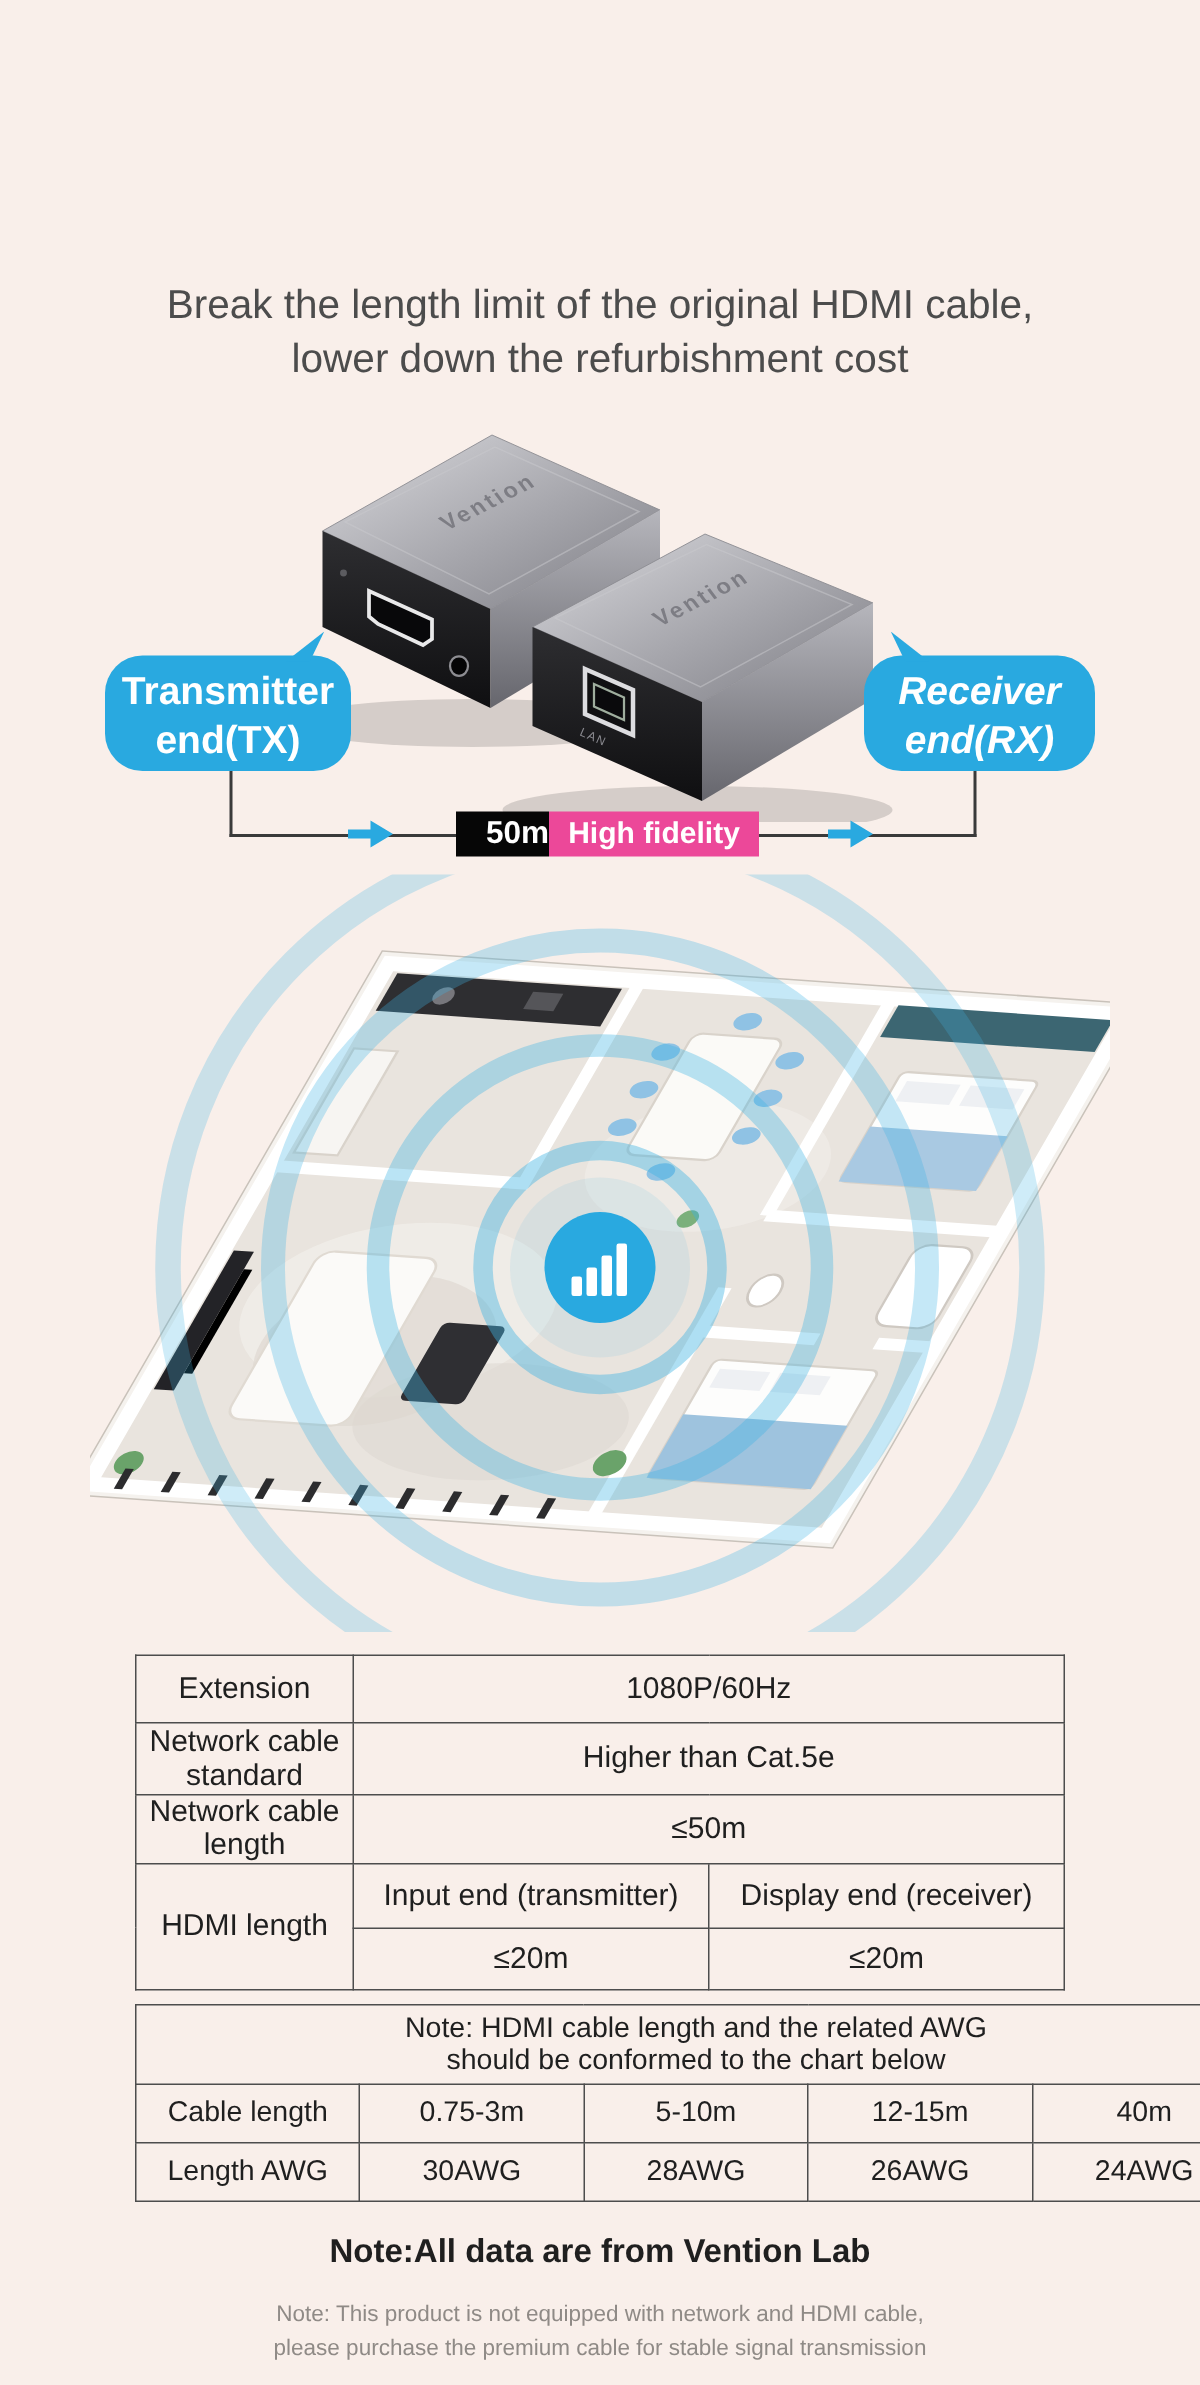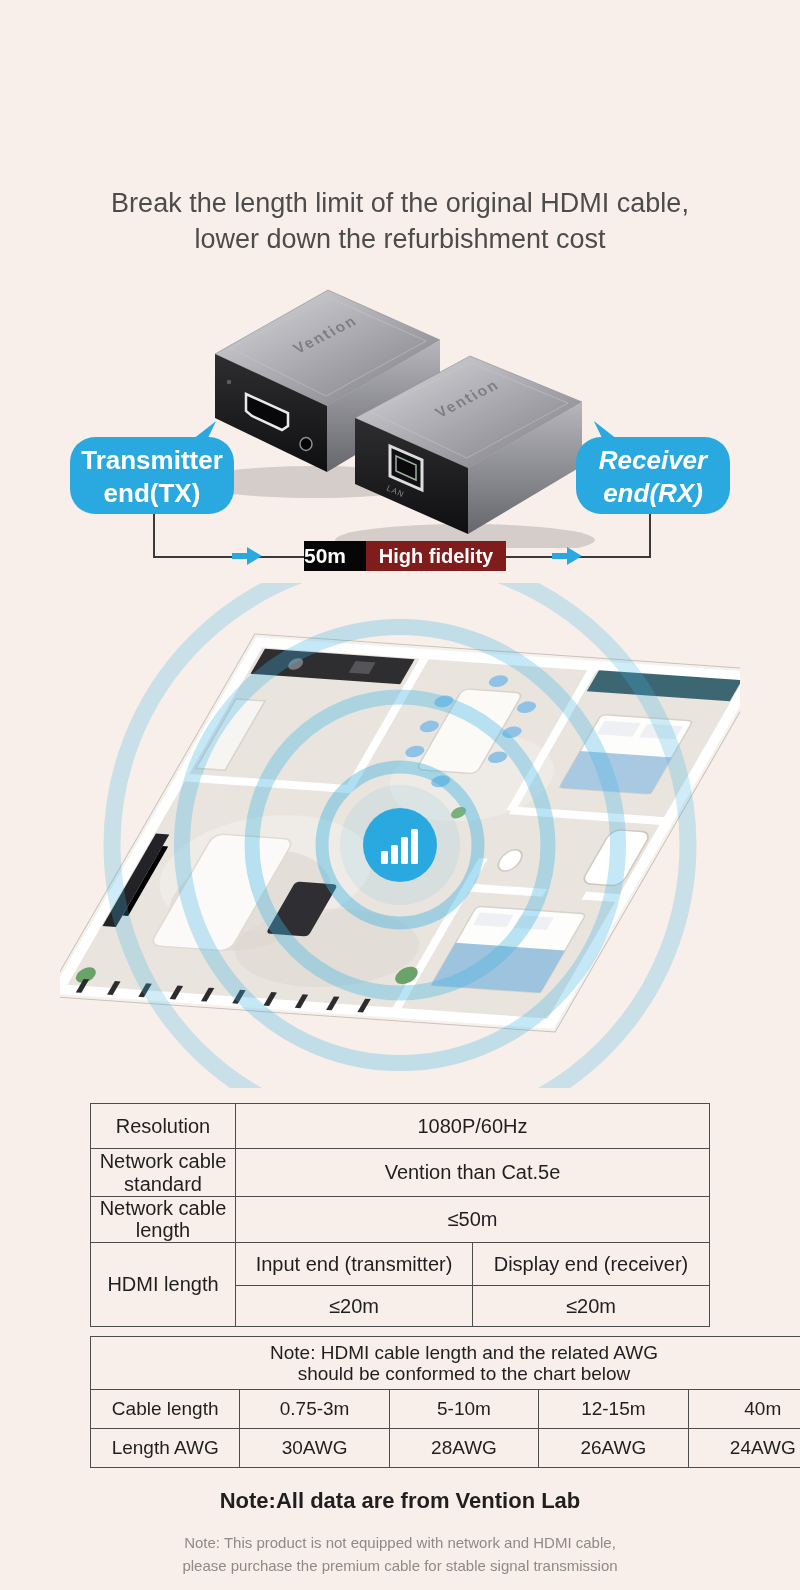--- a/index.html
+++ b/index.html
@@ -31,25 +31,25 @@
   .conn-line{position:absolute;background:#3a3a3a;z-index:2;}
   .conn-v-tx{left:153px;top:512px;width:2px;height:46px;}
   .conn-v-rx{left:649px;top:512px;width:2px;height:46px;}
   .conn-h{left:153px;top:556px;width:498px;height:2px;}
   .arrow{position:absolute;top:546px;z-index:3;}
   .arrow-left{left:232px;}
   .arrow-right{left:552px;}
   .dist-label{
     position:absolute;left:304px;top:541px;width:62px;height:30px;z-index:3;
     background:#060606;color:#ffffff;font-size:21px;font-weight:700;
-    text-align:left;line-height:30px;
+    text-align:right;line-height:30px;
   }
   .fid-label{
     position:absolute;left:366px;top:541px;width:140px;height:30px;z-index:3;
-    background:#7f1d1d;color:#ffffff;font-size:20px;font-weight:600;
+    background:#ec4899;color:#ffffff;font-size:20px;font-weight:600;
     text-align:center;line-height:30px;
   }
   
   .plan-svg{position:absolute;left:60px;top:583px;z-index:1;}
   
   table{border-collapse:collapse;table-layout:fixed;color:#1f1f1f;}
   td{border:1.5px solid #4d4d4d;text-align:center;vertical-align:middle;
      font-size:20px;font-weight:500;line-height:1.12;padding:0;}
   .spec-table{position:absolute;left:90px;top:1103px;width:620px;z-index:2;}
   .spec-table col.c-label{width:145px;}
@@ -249,26 +249,26 @@
   </svg>
 
   <table class="spec-table">
     <colgroup>
         <col class="c-label">
         <col>
         <col>
       </colgroup>
     <tbody>
         <tr class="r1">
-      <td>Resolution</td>
+      <td>Extension</td>
       <td colspan="2">1080P/60Hz</td>
     </tr>
     <tr class="r2">
       <td>Network cable standard</td>
-      <td colspan="2">Vention than Cat.5e</td>
+      <td colspan="2">Higher than Cat.5e</td>
     </tr>
     <tr class="r3">
       <td>Network cable length</td>
       <td colspan="2">≤50m</td>
     </tr>
     <tr class="r4">
       <td rowspan="2">HDMI length</td>
       <td>Input end (transmitter)</td>
       <td>Display end (receiver)</td>
     </tr>

